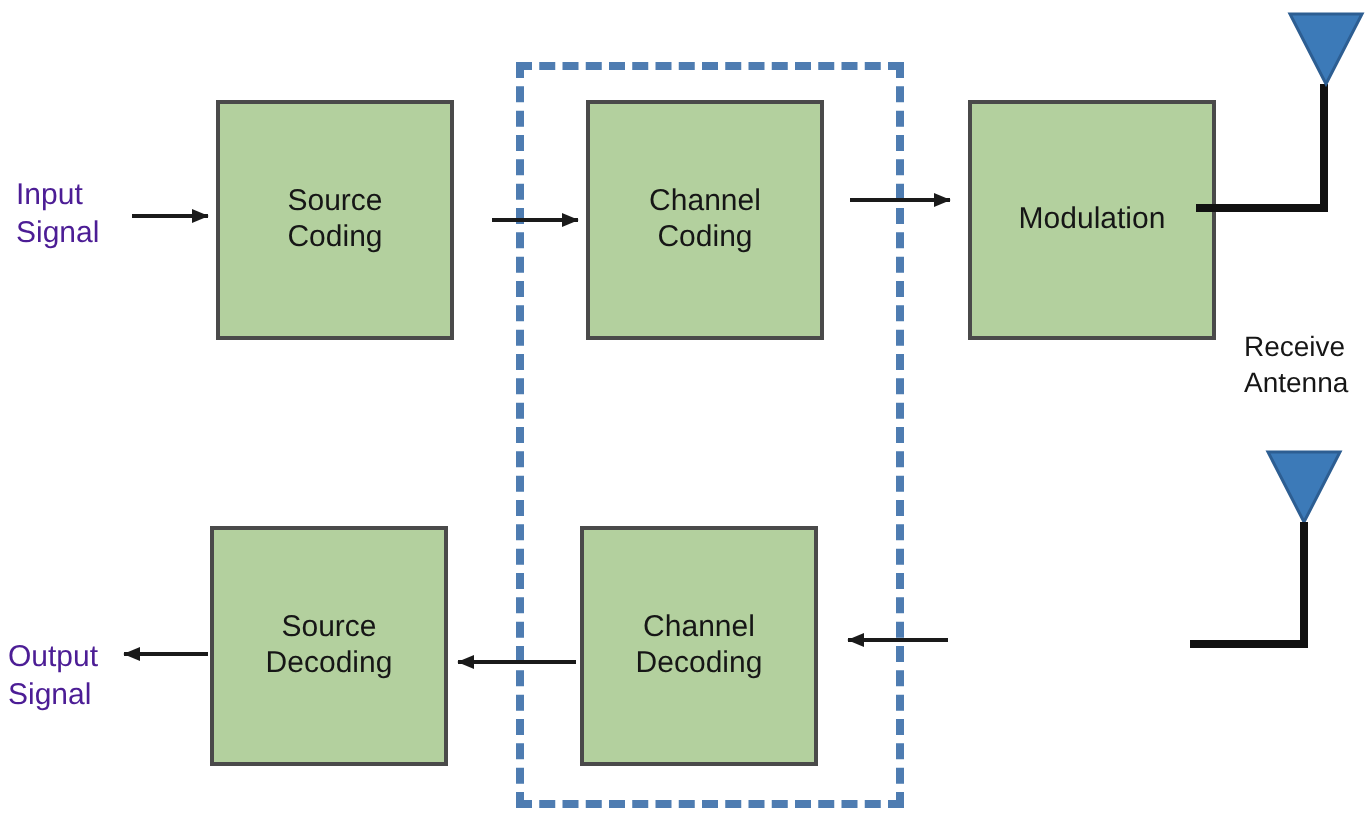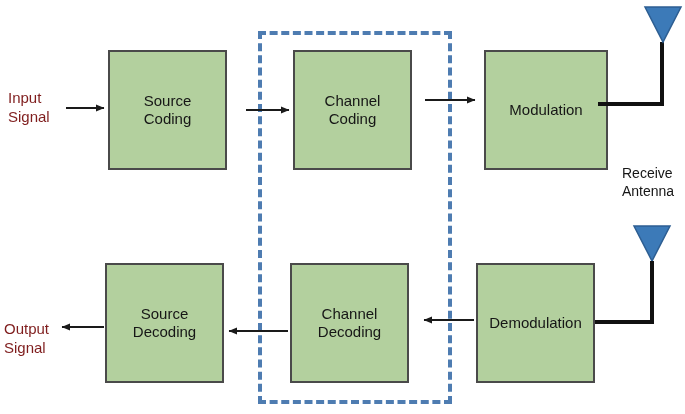--- a/index.html
+++ b/index.html
@@ -27,21 +27,21 @@
     justify-content: center;
     text-align: center;
     line-height: 1.22;
     font-size: 15px;
     color: #161616;
     white-space: pre-line;
   }
   .edge-label {
     position: absolute;
     font-size: 15px;
-    color: #7f1d1d;
+    color: #4c1d95;
     line-height: 1.25;
     text-align: left;
     white-space: pre-line;
   }
   .antenna-label {
     position: absolute;
     font-size: 14px;
     color: #161616;
     line-height: 1.3;
     text-align: left;
@@ -85,21 +85,20 @@
 
   <div class="edge-label" style="left:4px; top:320px; width:72px;">Output
 Signal</div>
 
   <div class="block" style="left:105px; top:263px; width:119px; height:120px;">Source
 Decoding</div>
 
   <div class="block" style="left:290px; top:263px; width:119px; height:120px;">Channel
 Decoding</div>
 
-  <div class="block" style="left:476px; top:263px; width:119px; height:120px;">Demodulation</div>
 
   <svg class="overlay" viewBox="0 0 685 414">
     <defs>
       <marker id="arrowR" markerWidth="9" markerHeight="9" refX="8.2" refY="4" orient="auto" markerUnits="userSpaceOnUse">
         <path d="M0,0.4 L8.6,4 L0,7.6 z" fill="#1a1a1a"></path>
       </marker>
       <marker id="arrowL" markerWidth="9" markerHeight="9" refX="8.2" refY="4" orient="auto" markerUnits="userSpaceOnUse">
         <path d="M0,0.4 L8.6,4 L0,7.6 z" fill="#1a1a1a"></path>
       </marker>
     </defs>

